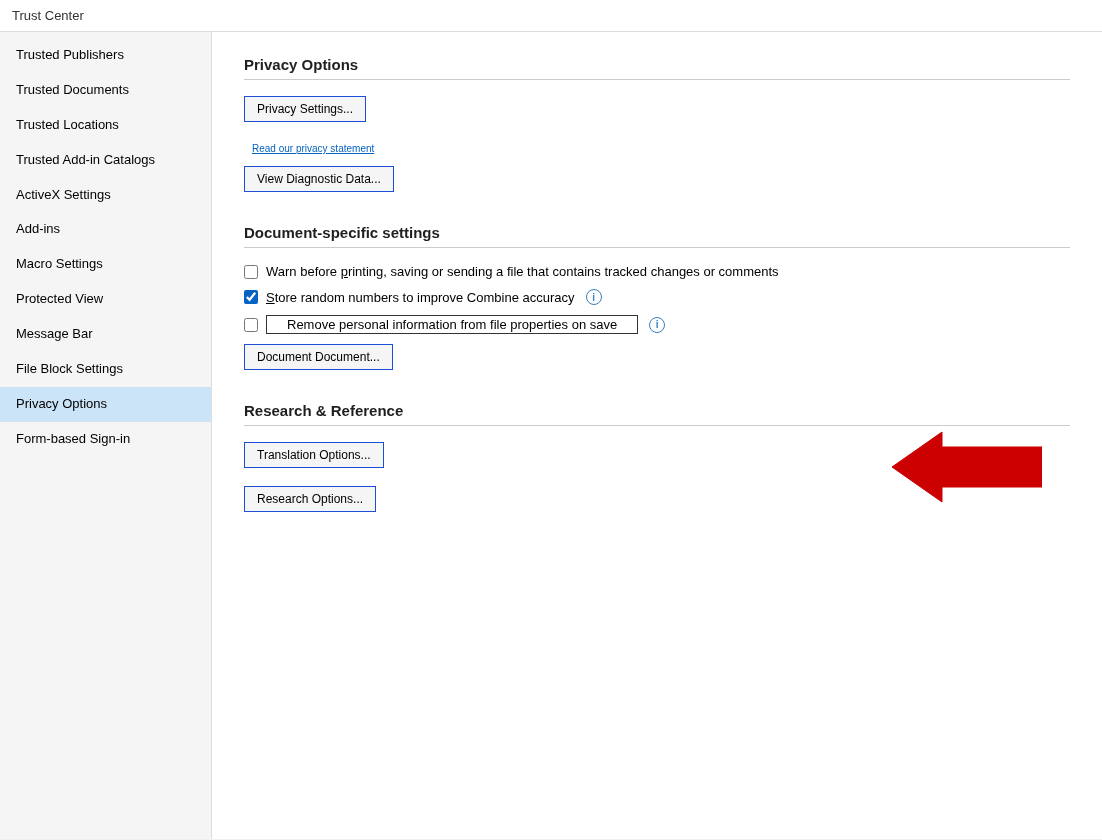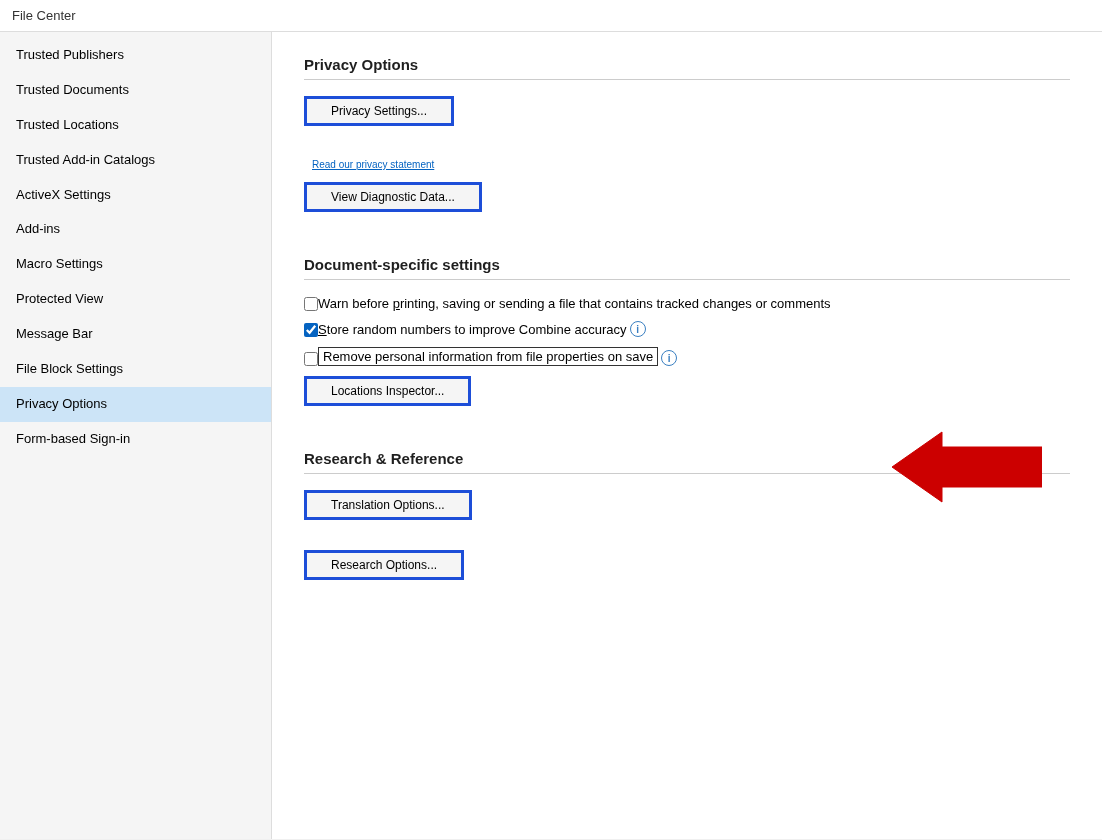--- a/index.html
+++ b/index.html
@@ -18,21 +18,21 @@
       font-size: 13px;
       color: #333;
       border-bottom: 1px solid #ddd;
     }
     .main-container {
       display: flex;
       height: calc(840px - 33px);
       background: #fff;
     }
     .sidebar {
-      width: 272px;
+      width: 212px;
       background: #f5f5f5;
       border-right: 1px solid #ddd;
       padding: 6px 0;
       flex-shrink: 0;
     }
     .sidebar-item {
       padding: 9px 16px;
       cursor: pointer;
       color: #000;
       font-size: 13px;
@@ -55,59 +55,60 @@
       color: #1f1f1f;
       margin-bottom: 6px;
     }
     .section-divider {
       border: none;
       border-top: 1px solid #ccc;
       margin-bottom: 16px;
     }
     .btn {
       background: #f5f5f5;
-      border: 3px solid #1d4ed8;
-      padding: 5px 24px;
+      border: 1px solid #1d4ed8;
+      padding: 5px 12px;
       font-size: 12px;
       cursor: pointer;
       color: #000;
       font-family: "Segoe UI", Arial, sans-serif;
-      margin-bottom: 24px;
+      margin-bottom: 12px;
       display: inline-block;
     }
     .privacy-link {
       color: #0563c1;
       text-decoration: underline;
       cursor: pointer;
       font-size: 10px;
       display: inline-block;
       margin-bottom: 12px;
       margin-left: 8px;
     }
     .checkbox-row {
       display: flex;
-      align-items: flex-end;
+      align-items: center;
       margin-bottom: 10px;
+      gap: 8px;
     }
     .checkbox-row input[type="checkbox"] {
       width: 14px;
       height: 14px;
       cursor: pointer;
       flex-shrink: 0;
       accent-color: #0563c1;
     }
     .checkbox-label {
       font-size: 13px;
       color: #000;
     }
     .highlighted-checkbox-label {
       font-size: 13px;
       color: #000;
       border: 1.5px solid #333;
-      padding: 1px 4px;
+      padding: 1px 20px;
     }
     .info-icon {
       display: inline-flex;
       align-items: center;
       justify-content: center;
       width: 16px;
       height: 16px;
       border-radius: 50%;
       border: 1.5px solid #3a7fc1;
       color: #3a7fc1;
@@ -132,21 +133,21 @@
       margin-bottom: 20px;
     }
     .btn-row {
       margin-bottom: 6px;
     }
   </style>
 </head>
 <body>
 
 <div class="title-bar">
-  <span>File Center</span>
+  <span>Trust Center</span>
 </div>
 
 <div class="main-container">
 
   <div class="sidebar">
   <div class="sidebar-item">Trusted Publishers</div>
       <div class="sidebar-item">Trusted Documents</div>
       <div class="sidebar-item">Trusted Locations</div>
       <div class="sidebar-item">Trusted Add-in Catalogs</div>
       <div class="sidebar-item">ActiveX Settings</div>
@@ -191,21 +192,21 @@
       </div>
 
 
       <div class="checkbox-row">
         <input type="checkbox" style="">
         <span class="highlighted-checkbox-label">Remove personal information from file properties on save</span>
         <span class="info-icon">i</span>
       </div>
 
       <div class="btn-row" style="margin-top:8px;">
-        <button class="btn">Locations Inspector...</button>
+        <button class="btn">Document Document...</button>
       </div>
     </div>
 
     <div class="section-spacing">
       <div class="section-title">Research &amp; Reference</div>
       <hr class="section-divider">
       <div class="btn-row">
         <button class="btn">Translation Options...</button>
       </div>
       <div class="btn-row">

